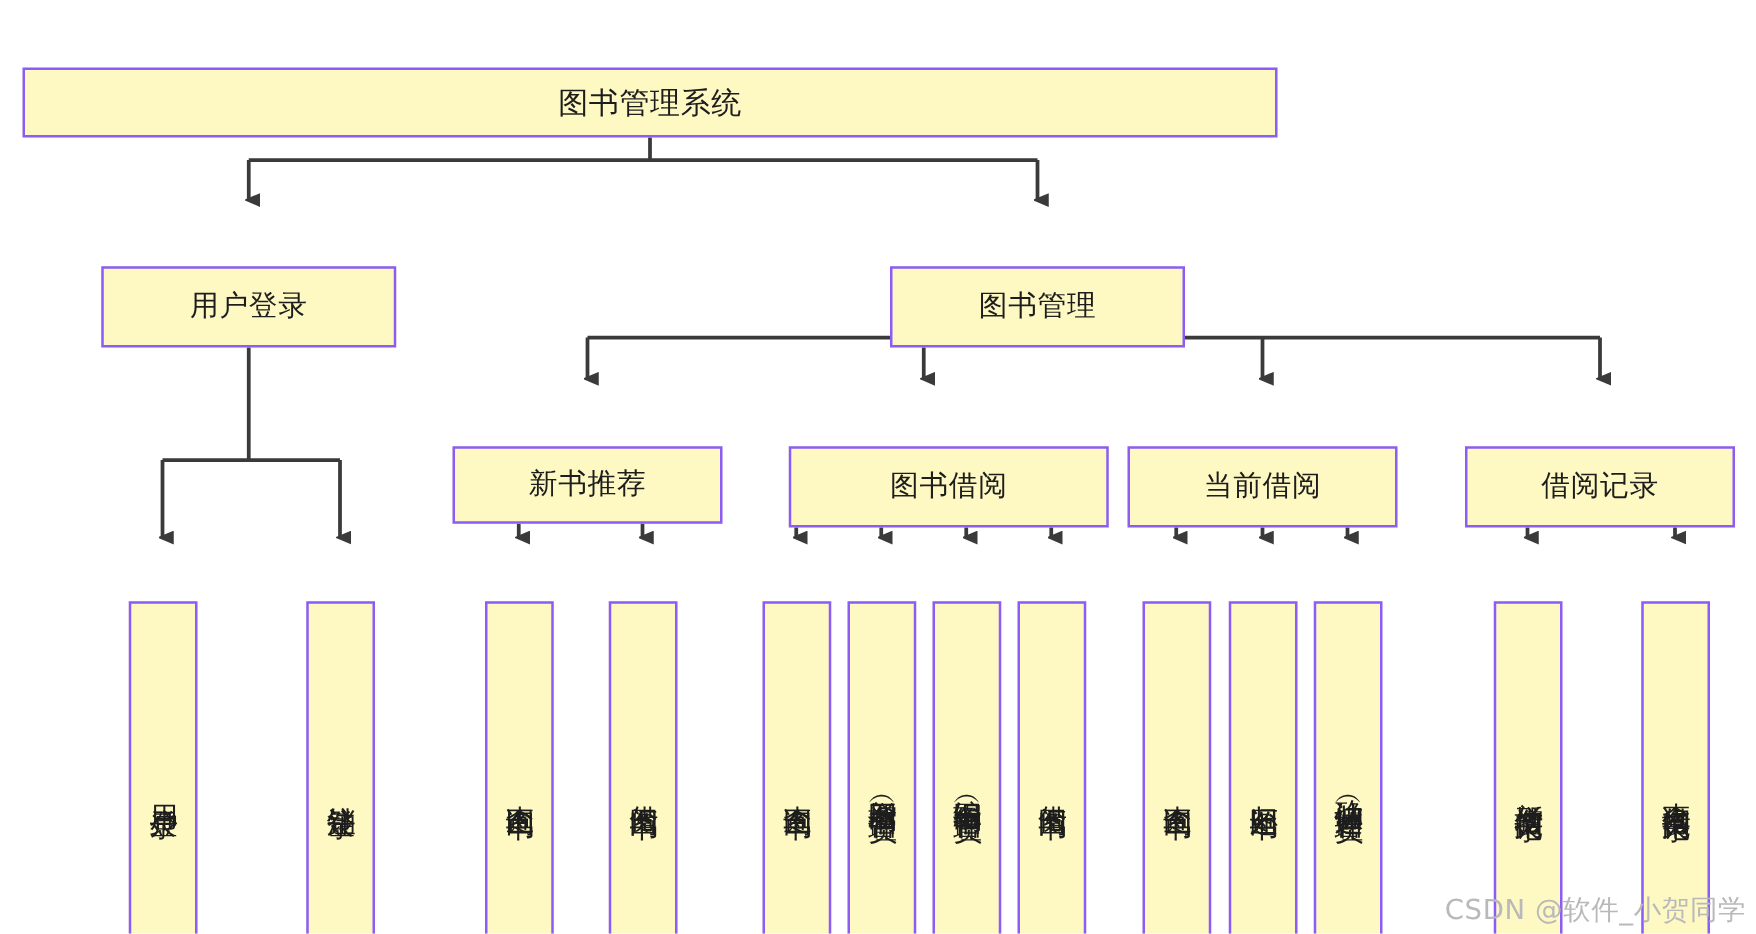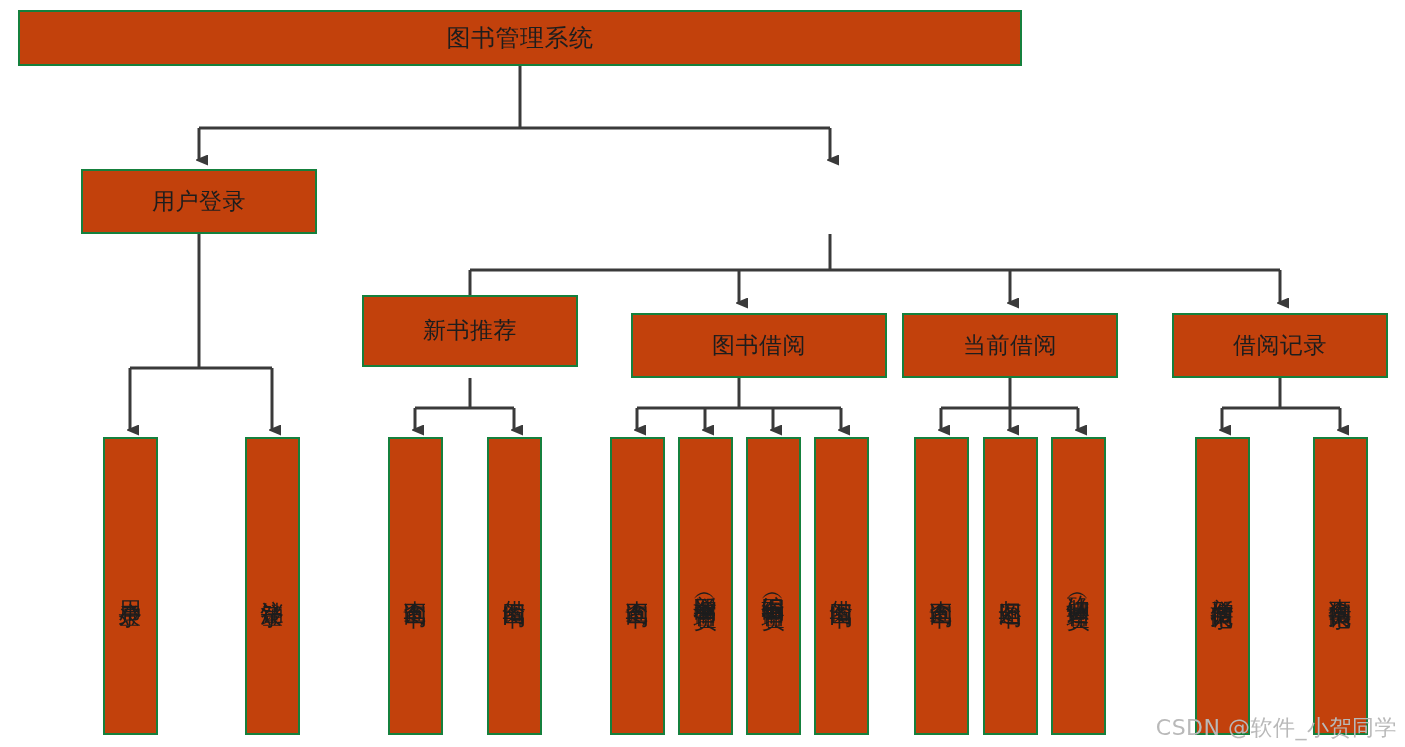--- a/index.html
+++ b/index.html
@@ -22,26 +22,27 @@
     position: absolute;
     left: 0;
     top: 0;
     width: 1405px;
     height: 747px;
     pointer-events: none;
   }
   .node {
     position: absolute;
     box-sizing: border-box;
-    background: #c2410c;
-    border: 2px solid #15803d;
+    background: #fef9c3;
+    border: 2px solid #8b5cf6;
     display: flex;
     align-items: center;
     justify-content: center;
     color: #1d1d1d;
+    margin-top: 44px;
   }
   .node-label {
     display: block;
     text-align: center;
     line-height: 1.18;
     letter-spacing: 0.5px;
     color: #1d1d1d;
   }
   
   .node.horiz .node-label {
@@ -133,22 +134,25 @@
   </svg>
 
   <div class="node horiz root" style="left:18px; top:10px; width:1004px; height:56px;">
     <span class="node-label">图书管理系统</span>
   </div>
 
   <div class="node horiz" style="left:81px; top:169px; width:236px; height:65px;">
     <span class="node-label">用户登录</span>
   </div>
 
-
-  <div class="node horiz" style="left:362px; top:295px; width:216px; height:72px;">
+  <div class="node horiz" style="left:712px; top:169px; width:236px; height:65px;">
+    <span class="node-label">图书管理</span>
+  </div>
+
+  <div class="node horiz" style="left:362px; top:313px; width:216px; height:62px;">
     <span class="node-label">新书推荐</span>
   </div>
 
   <div class="node horiz" style="left:631px; top:313px; width:256px; height:65px;">
     <span class="node-label">图书借阅</span>
   </div>
 
   <div class="node horiz" style="left:1172px; top:313px; width:216px; height:65px;">
     <span class="node-label">借阅记录</span>
   </div>

